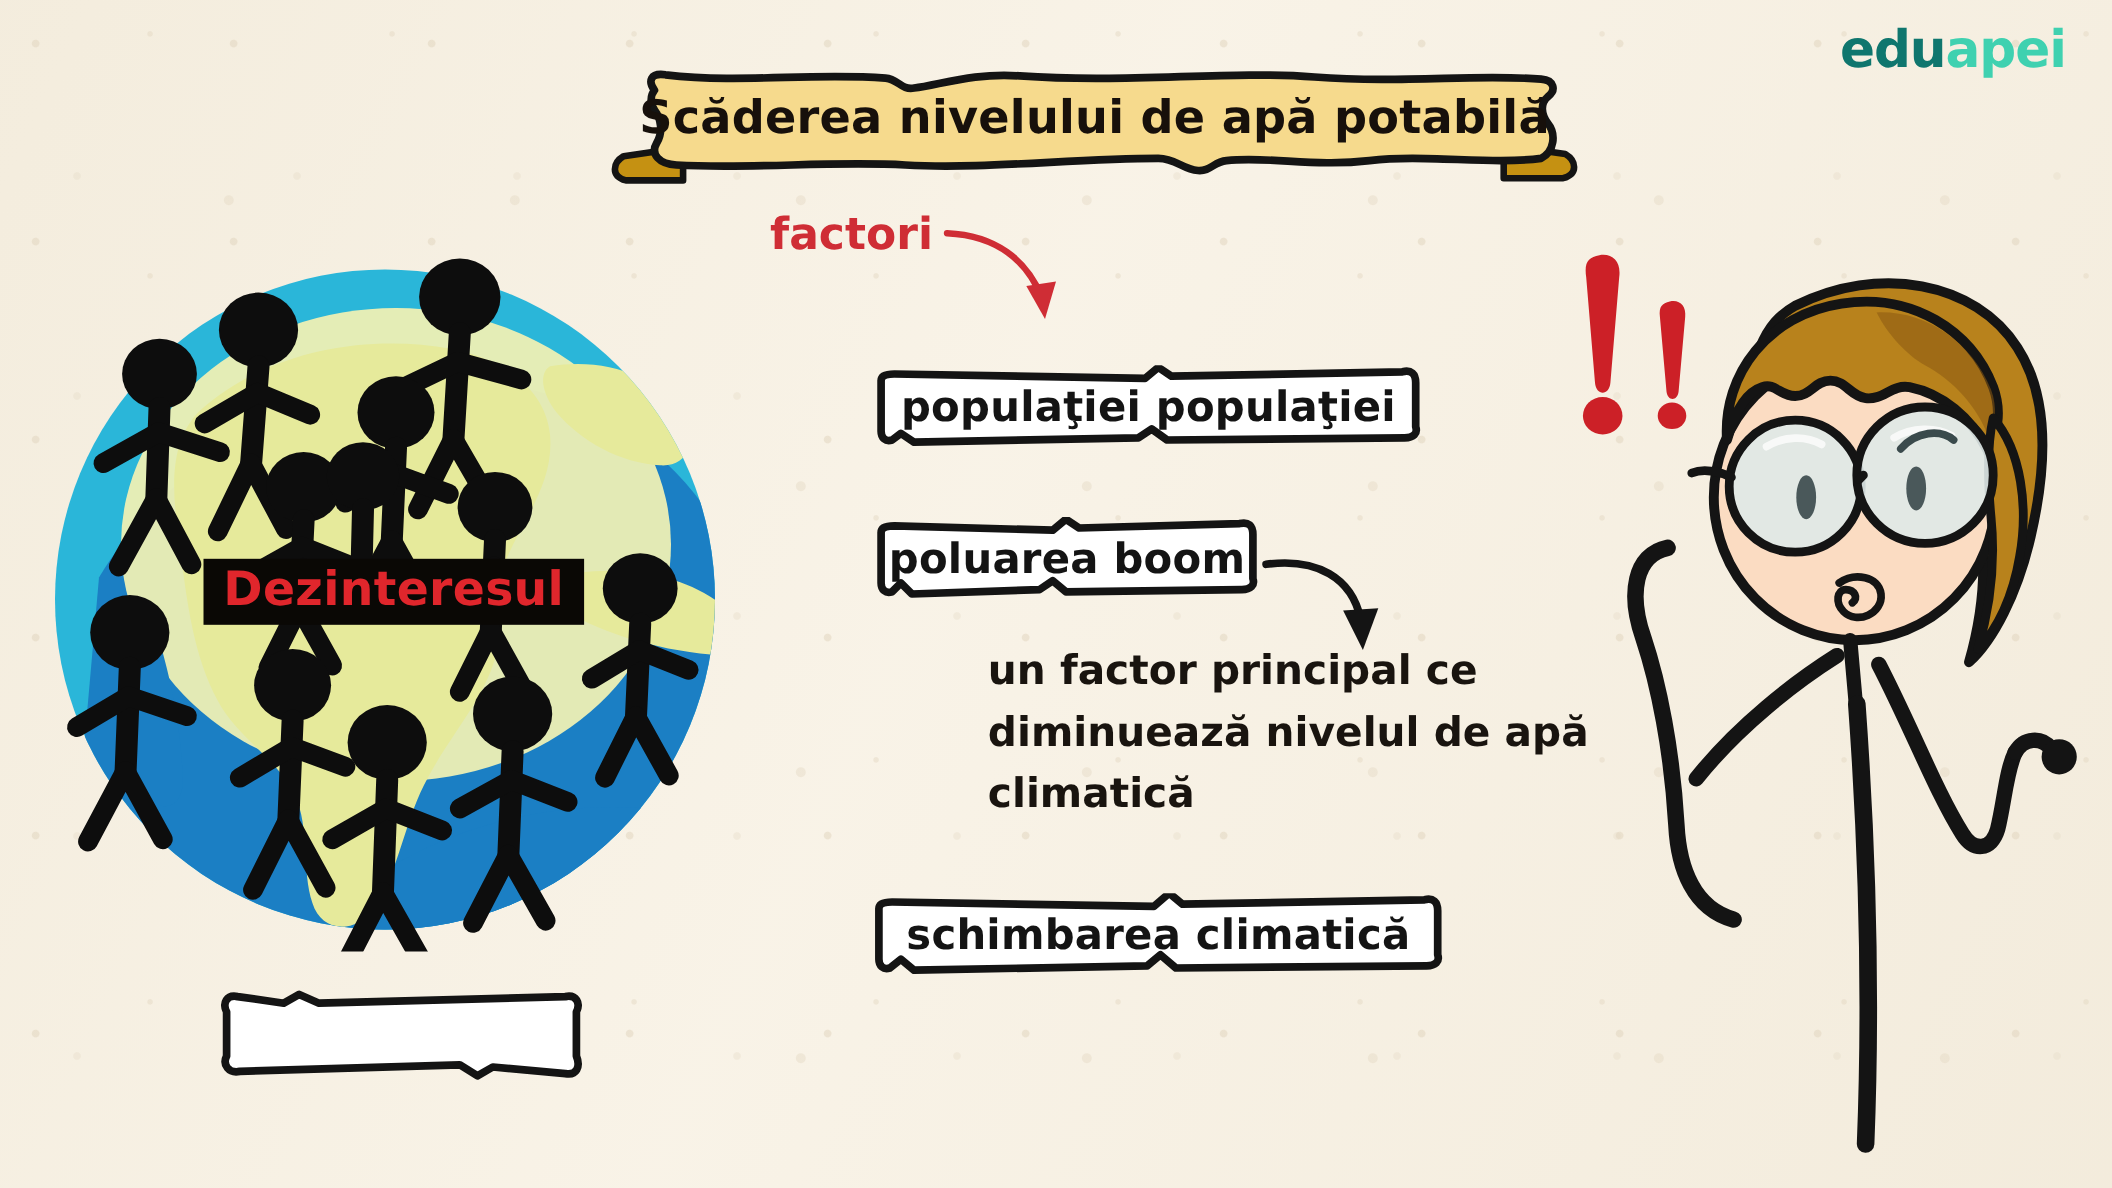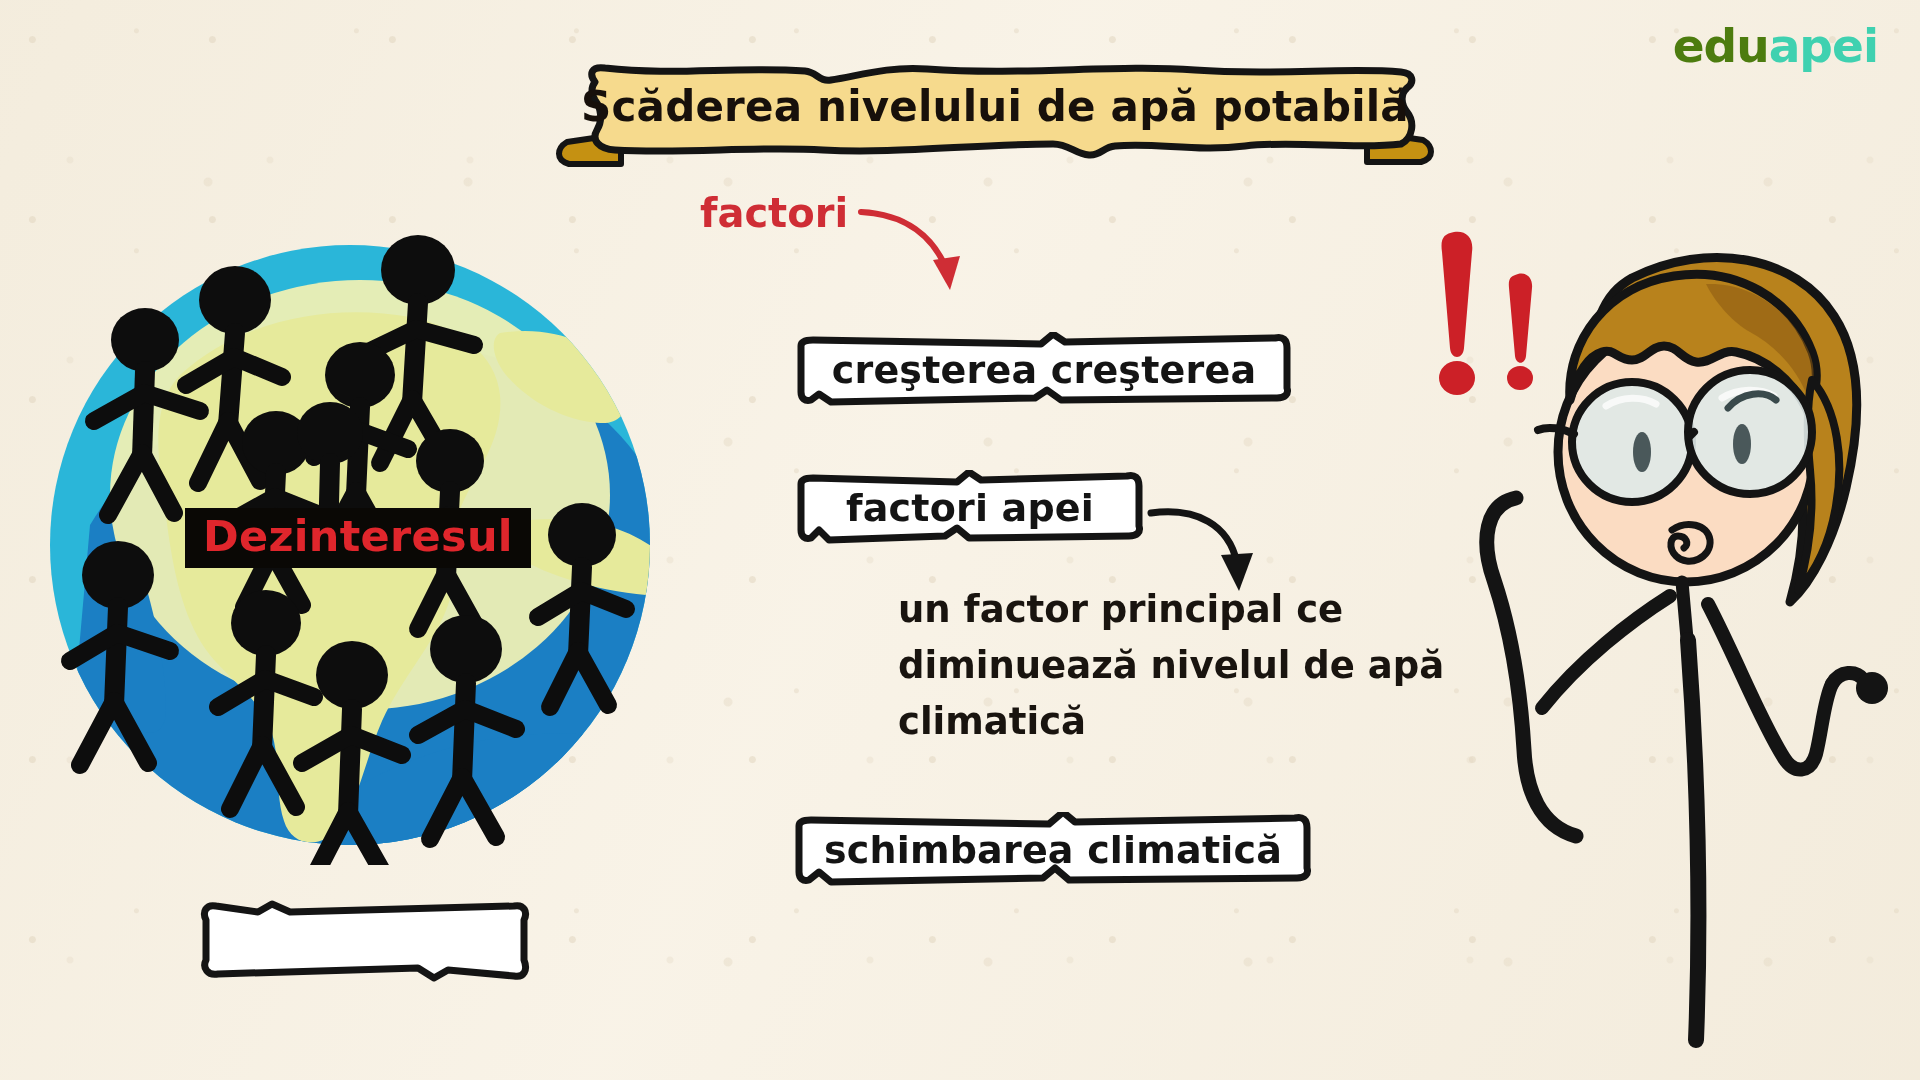--- a/index.html
+++ b/index.html
@@ -34,21 +34,21 @@
   #logo {
     position: absolute;
     right: 42px;
     top: 18px;
     font-size: 47px;
     font-weight: 700;
     letter-spacing: -1px;
     font-family: "DejaVu Sans", "Liberation Sans", sans-serif;
     white-space: nowrap;
   }
-  #logo .edu  { color: #4d7c0f; }
+  #logo .edu  { color: #0f766e; }
   #logo .boom { color: #3fd1b0; }
 
   
   #banner-wrap {
     position: absolute;
     left: 555px;
     top: 60px;
     width: 880px;
     height: 118px;
   }
@@ -182,29 +182,29 @@
   <svg id="factori-arrow" viewBox="0 0 130 110">
     <path d="M6,14 C50,16 78,38 92,72" fill="none" stroke="#cf2d35" stroke-width="6" stroke-linecap="round"></path>
     <path d="M78,62 L95,92 L105,58 Z" fill="#cf2d35"></path>
   </svg>
 
   <div class="label-box" id="box-crestere">
     <svg viewBox="0 0 498 76" preserveAspectRatio="none">
       <path d="M6,14 L6,60 C6,66 10,70 16,68 L24,62 L36,70 L240,66 L252,58 L266,68 L482,66 C490,66 494,62 492,56 L492,16
                C492,8 488,4 480,6 L270,10 L258,2 L246,12 L18,8 C10,8 6,10 6,14 Z" fill="#ffffff" stroke="#141414" stroke-width="7" stroke-linejoin="round"></path>
     </svg>
-    <span class="txt">creşterea creşterea</span>
+    <span class="txt">populaţiei populaţiei</span>
   </div>
 
   <div class="label-box" id="box-poluare">
     <svg viewBox="0 0 350 76" preserveAspectRatio="none">
       <path d="M6,14 L6,60 C6,66 10,70 16,68 L24,60 L34,70 L150,66 L162,58 L174,68 L334,66 C342,66 346,62 344,56 L344,16
                C344,8 340,4 332,6 L186,10 L174,2 L162,12 L18,8 C10,8 6,10 6,14 Z" fill="#ffffff" stroke="#141414" stroke-width="7" stroke-linejoin="round"></path>
     </svg>
-    <span class="txt">factori apei</span>
+    <span class="txt">poluarea boom</span>
   </div>
 
   <svg id="poluare-arrow" viewBox="0 0 140 110">
     <path d="M6,18 C52,12 84,30 92,68" fill="none" stroke="#141414" stroke-width="7" stroke-linecap="round"></path>
     <path d="M76,60 L94,96 L108,58 Z" fill="#141414"></path>
   </svg>
 
   <div id="paragraph">un factor principal ce diminuează nivelul de apă climatică</div>
 
   <div class="label-box" id="box-schimbare">

